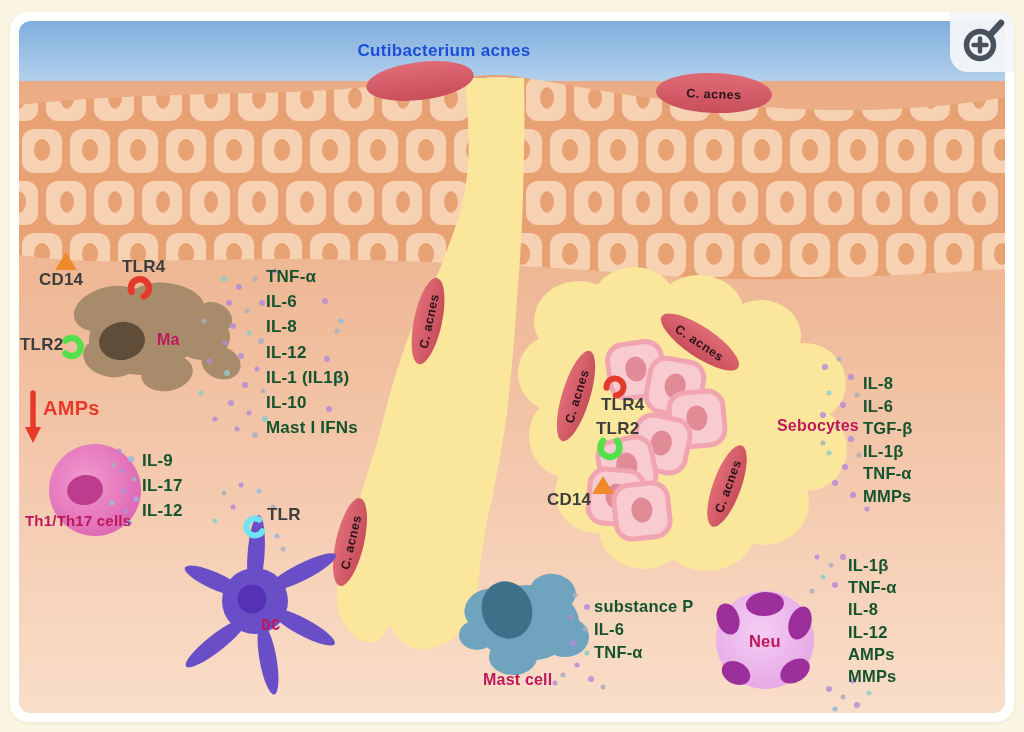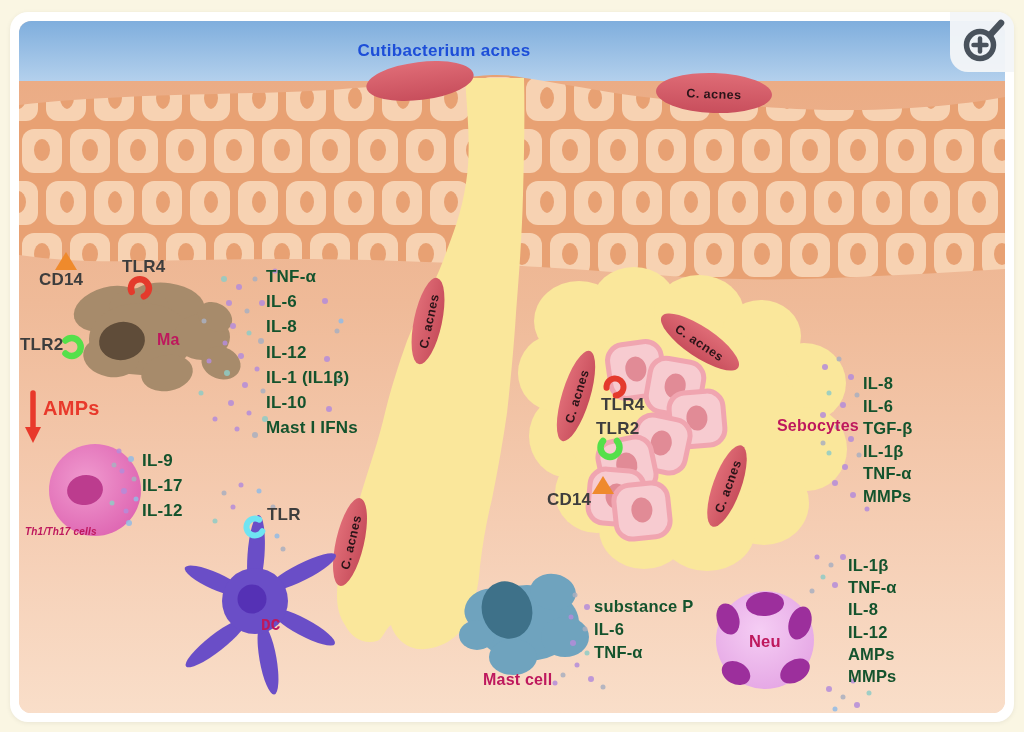--- a/index.html
+++ b/index.html
@@ -329,21 +329,21 @@
         <div>Mast I IFNs</div>
       </div>
 
       <div class="treg-txt">AMPs</div>
 
       <div class="list th-list" style="left:123px;top:427px;">
         <div>IL-9</div>
         <div>IL-17</div>
         <div>IL-12</div>
       </div>
-      <div class="blb" style="left:6px;top:506px;font-size:10px;font-style:italic;">Th1/Th17 cells</div>
+      <div class="blb" style="left:6px;top:492px;font-size:15px;">Th1/Th17 cells</div>
 
       <div class="lbl" style="left:248px;top:485px;">TLR</div>
       <div class="blb" style="left:242px;top:597px;font-family:Liberation Mono, monospace;">DC</div>
 
       <div class="lbl" style="left:582px;top:375px;">TLR4</div>
       <div class="lbl" style="left:577px;top:399px;">TLR2</div>
       <div class="lbl" style="left:528px;top:470px;">CD14</div>
       <div class="blb" style="left:712px;top:397px;margin-left:46px;">Sebocytes</div>
 
       <div class="list seb-list" style="left:844px;top:351px;">

